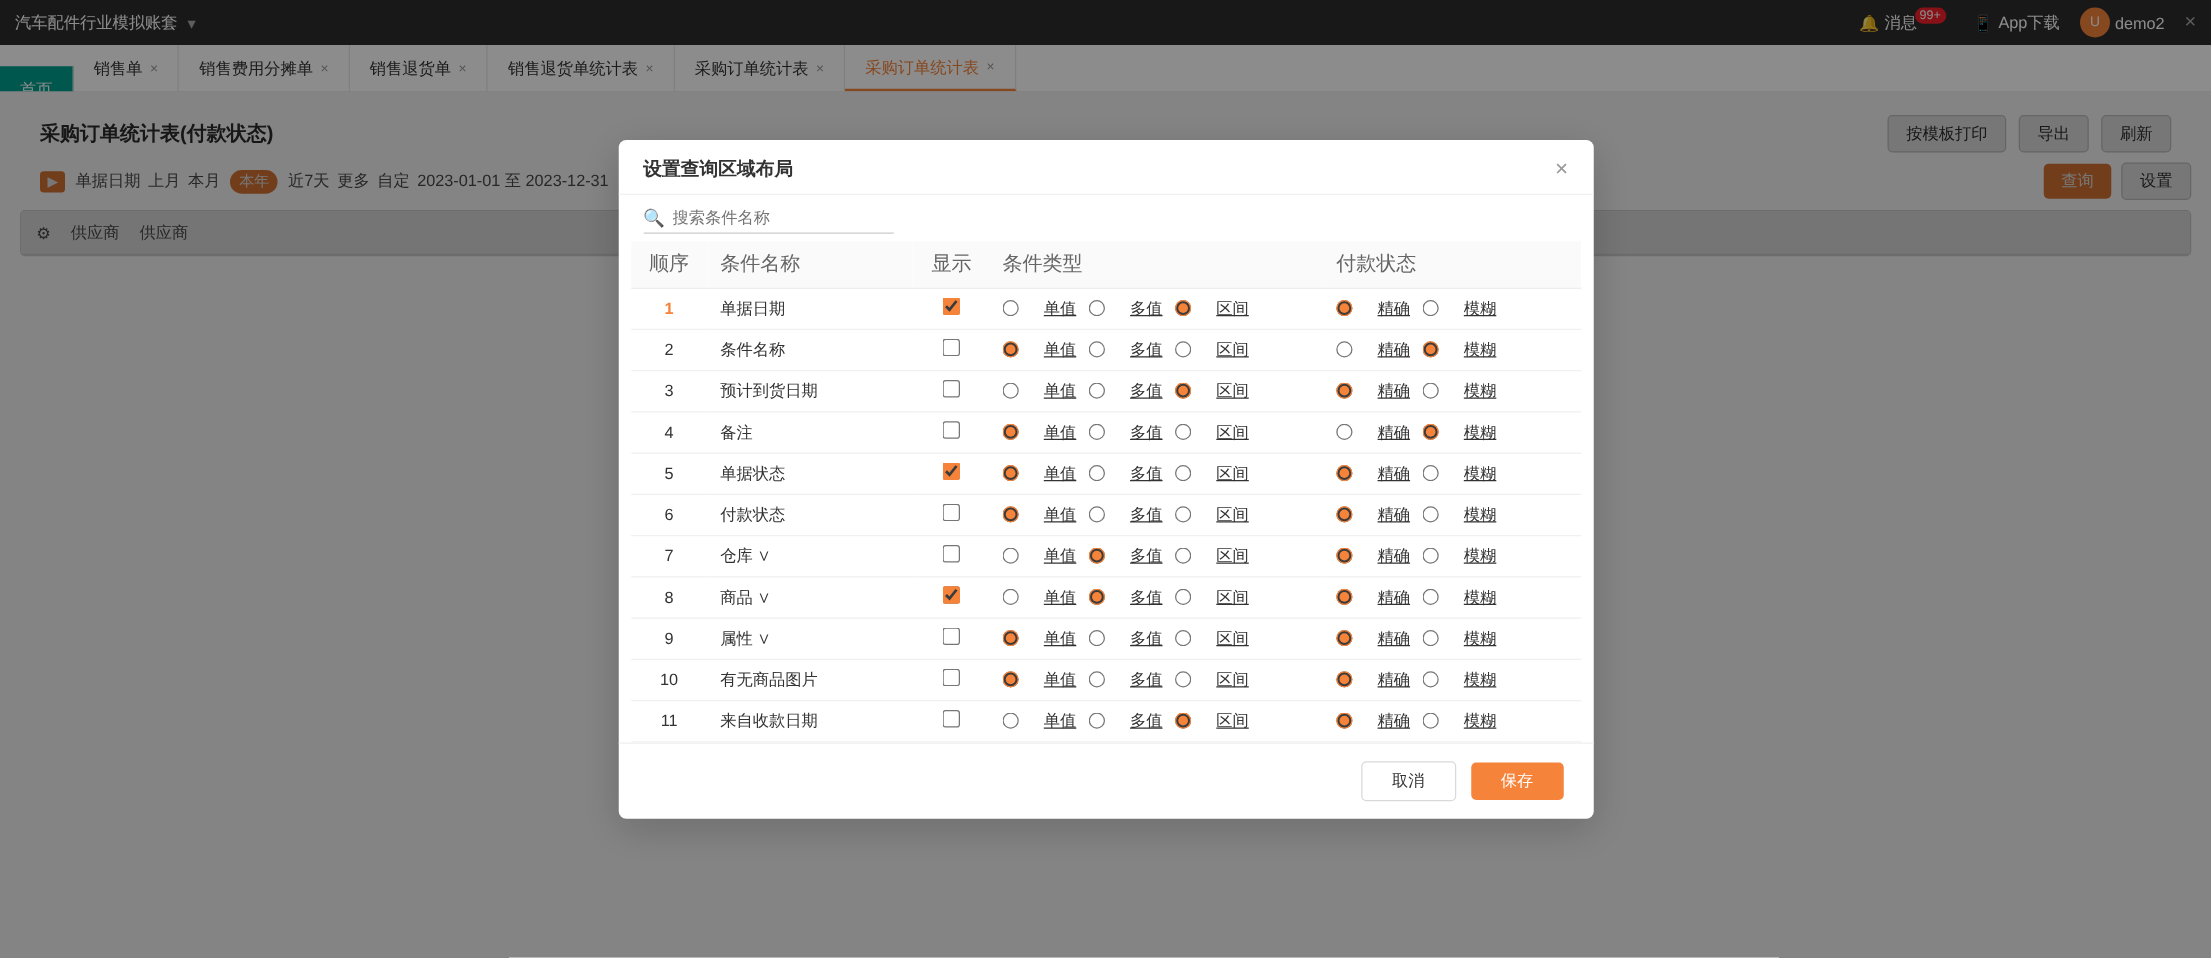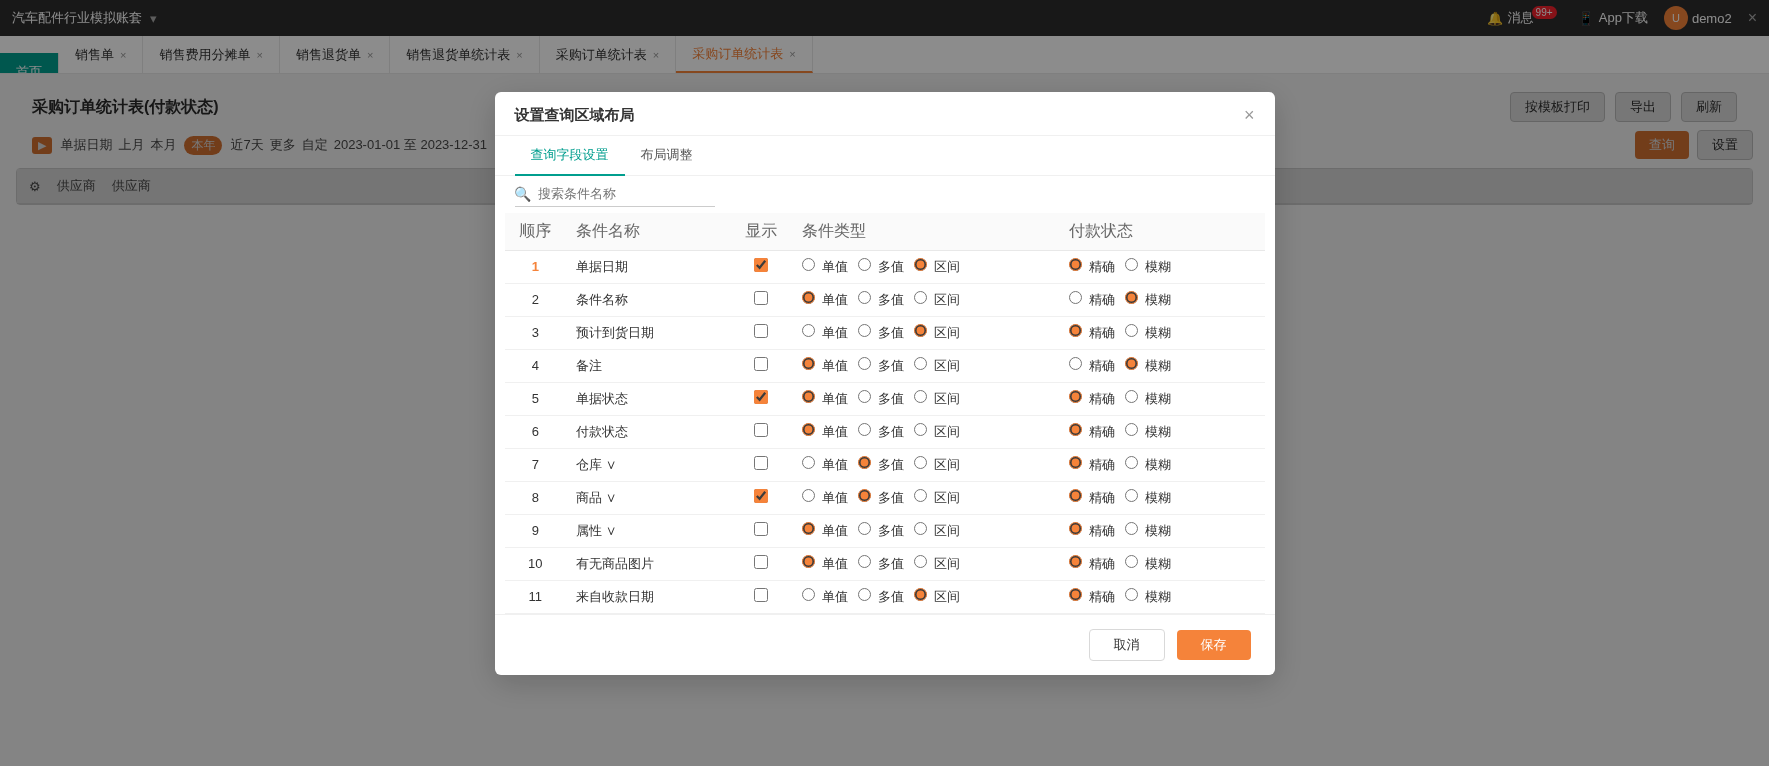--- a/index.html
+++ b/index.html
@@ -128,21 +128,21 @@
     }
     .modal-table td {
       padding: 7px 10px; border-bottom: 1px solid #f0f0f0; font-size: 13px; color: #333;
       vertical-align: middle;
     }
 
     .order-num { color: #f5833a; font-weight: bold; }
 
     
     .radio-group { display: flex; align-items: center; gap: 10px; }
-    .radio-item { display: flex; align-items: flex-start; gap: 7px; cursor: pointer; white-space: nowrap; }
+    .radio-item { display: flex; align-items: center; gap: 20px; cursor: pointer; white-space: nowrap; text-decoration: underline; }
     .radio-item input[type=radio] { accent-color: #f5833a; cursor: pointer; }
 
     
     .cb { accent-color: #f5833a; cursor: pointer; width: 14px; height: 14px; }
 
     
     .modal-footer {
       display: flex; justify-content: flex-end; align-items: center;
       padding: 14px 24px; border-top: 1px solid #f0f0f0; gap: 12px;
     }
@@ -263,28 +263,20 @@
 </div>
 
 <div class="modal-overlay">
   <div class="modal">
 
     <div class="modal-header">
       <span class="modal-title">设置查询区域布局</span>
       <span class="modal-close">×</span>
     </div>
 
-    <div class="modal-tabs">
-      <div class="modal-tab active">
-        <span>查询字段设置</span>
-      </div>
-      <div class="modal-tab">
-        <span>布局调整</span>
-      </div>
-    </div>
 
     <div class="modal-search">
       <div class="search-box">
         <span class="search-icon">🔍</span>
         <input class="search-input" type="text" placeholder="搜索条件名称" style="">
       </div>
     </div>
 
     <div class="modal-body">
       <table class="modal-table">

